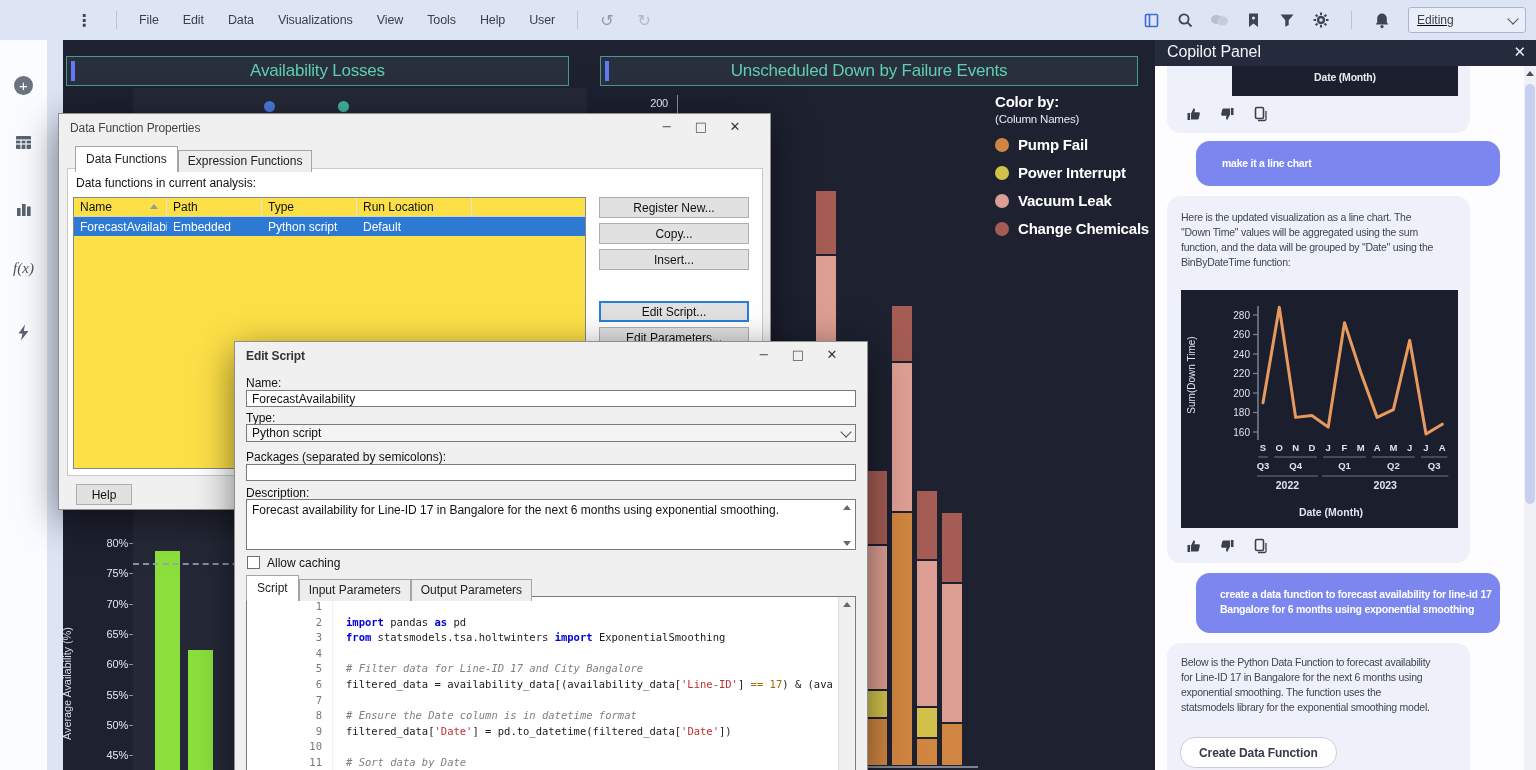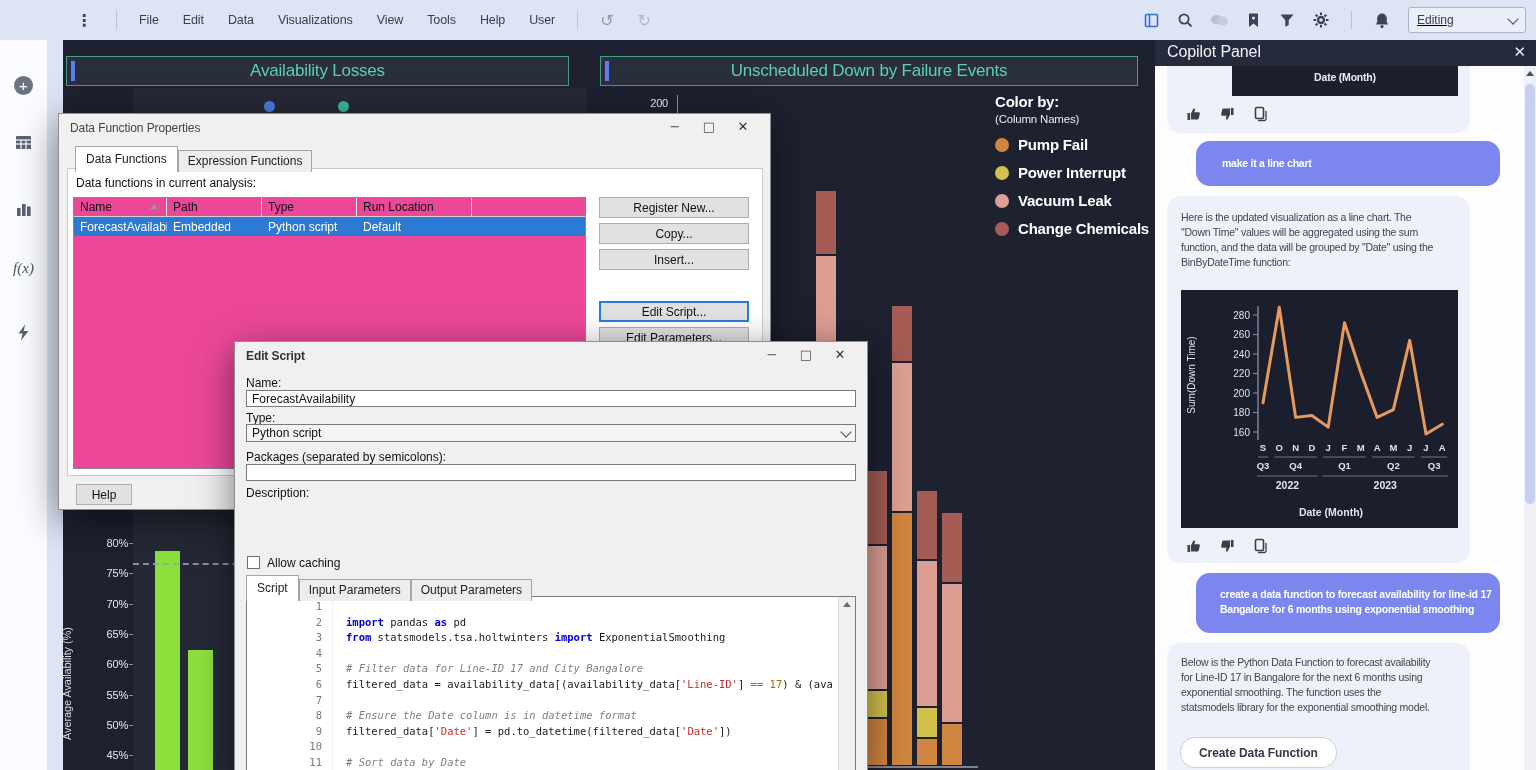--- a/index.html
+++ b/index.html
@@ -38,35 +38,35 @@
   .refline{position:absolute;border-top:2px dashed #9aa2b2;opacity:.85;}
   .sbar-seg{position:absolute;border:1px solid #1d2130;box-sizing:border-box;}
   .legend-title{color:#fff;font-size:15px;font-weight:bold;letter-spacing:-0.2px;}
   .legend-sub{color:#e7e9f0;font-size:11.5px;margin-top:3px;letter-spacing:-0.2px;}
   .legend-item{display:flex;align-items:center;gap:9px;margin-top:11px;}
   .legend-dot{width:14px;height:14px;border-radius:50%;}
   .legend-item span{color:#fff;font-size:15px;font-weight:bold;letter-spacing:-0.2px;white-space:nowrap;}
   .mini-dot{position:absolute;width:11px;height:11px;border-radius:50%;}
   
   .win{position:absolute;background:#f0f0f0;border:1px solid #8f8f8f;box-shadow:0 10px 36px rgba(0,0,0,.5);font-size:12px;color:#000;}
-  .win-title{position:absolute;left:0;top:0;right:0;height:26px;}
+  .win-title{position:absolute;left:0;top:0;right:8px;height:26px;}
   .win-title .wt{position:absolute;left:11px;top:7px;font-size:12px;color:#333;font-weight:600;letter-spacing:-0.1px;}
   .win-ctrls{position:absolute;top:5px;right:10px;display:flex;gap:0;font-family:"DejaVu Sans",sans-serif;}
   .win-ctrls span{width:34px;text-align:center;color:#555;font-size:13px;}
   .tabstrip{position:absolute;display:flex;align-items:flex-end;}
   .tab{border:1px solid #a5a5a5;border-bottom:none;padding:3px 9px 4px;background:#ededed;font-size:12px;color:#222;}
   .tab.active{background:#fff;padding:5px 10px 6px;position:relative;z-index:2;}
   .whitepage{position:absolute;background:#fff;border:1px solid #c9c9c9;}
   .fieldlab{position:absolute;font-size:12px;color:#111;}
   .tbox{position:absolute;background:#fff;border:1px solid #7a7a7a;font-size:12px;color:#111;display:flex;align-items:center;padding:0 5px;box-sizing:border-box;}
   .combo{background:#f4f4f4;}
   .combo .chev{border-color:#4a5060;margin-left:auto;}
   .btn{position:absolute;width:150px;height:21px;background:#e1e1e1;border:1px solid #adadad;display:flex;align-items:center;justify-content:center;font-size:12px;color:#111;box-sizing:border-box;}
   .btn.focused{border:2px solid #2a7cd8;}
-  .tbl{position:absolute;background:#ec4899;border:1px solid #828790;box-sizing:border-box;}
+  .tbl{position:absolute;background:#fde047;border:1px solid #828790;box-sizing:border-box;}
   .tbl-head{display:flex;border-bottom:1px solid #d0d0d0;height:18px;}
   .tbl-head .hc{font-size:12px;color:#111;padding:2px 0 0 6px;border-right:1px solid #e3e3e3;box-sizing:border-box;position:relative;}
   .tbl-row{display:flex;height:19px;background:#2d7ad4;color:#fff;}
   .tbl-row .rc{font-size:12px;padding:3px 0 0 6px;box-sizing:border-box;white-space:nowrap;overflow:hidden;}
   .sort-tri{position:absolute;right:8px;top:6px;width:0;height:0;border-left:4px solid transparent;border-right:4px solid transparent;border-bottom:5px solid #9a9a9a;}
   .checkbox{position:absolute;width:13px;height:13px;background:#fff;border:1px solid #707070;box-sizing:border-box;}
   .scrollstrip{position:absolute;width:16px;background:#f0f0f0;border-left:1px solid #dcdcdc;}
   .tri-up{width:0;height:0;border-left:4px solid transparent;border-right:4px solid transparent;border-bottom:5px solid #6a6a6a;margin:5px auto 0;}
   .tri-dn{width:0;height:0;border-left:4px solid transparent;border-right:4px solid transparent;border-top:5px solid #6a6a6a;margin:0 auto;}
   
@@ -240,20 +240,27 @@
     <div class="fieldlab" style="left:11px;top:34px;">Name:</div>
     <div class="tbox" style="left:11px;top:48px;width:610px;height:17px;">ForecastAvailability</div>
     <div class="fieldlab" style="left:11px;top:69px;">Type:</div>
     <div class="tbox combo" style="left:11px;top:82px;width:610px;height:18px;">
       <span>Python script</span>
       <span class="chev"></span>
     </div>
     <div class="fieldlab" style="left:11px;top:108px;">Packages (separated by semicolons):</div>
     <div class="tbox" style="left:11px;top:122px;width:610px;height:17px;"></div>
     <div class="fieldlab" style="left:11px;top:144px;">Description:</div>
+    <div class="tbox" style="left:11px;top:157px;width:610px;height:51px;align-items:flex-start;padding-top:3px;">
+      <span style="padding-right:18px;">Forecast availability for Line-ID 17 in Bangalore for the next 6 months using exponential smoothing.</span>
+      <div class="scrollstrip" style="right:0;top:0;height:49px;border:none;background:transparent;">
+        <div class="tri-up"></div>
+        <div class="tri-dn" style="margin-top:31px;"></div>
+      </div>
+    </div>
     <div class="checkbox" style="left:12px;top:214px;"></div>
     <div class="fieldlab" style="left:32px;top:214px;">Allow caching</div>
     <div class="tabstrip" style="left:11px;top:233px;z-index:3;">
       <div class="tab active">Script</div>
       <div class="tab">Input Parameters</div>
       <div class="tab">Output Parameters</div>
     </div>
     <div class="codewrap" style="left:11px;top:254px;width:610px;height:200px;">
       <div id="code-lines" style="padding-top:3px;">
           <div class="codeline"><span class="ln">1</span><span class="ct"></span></div>

